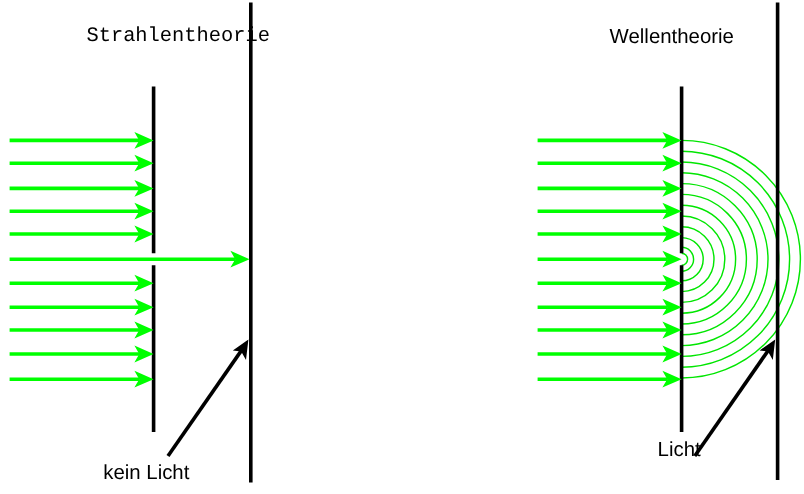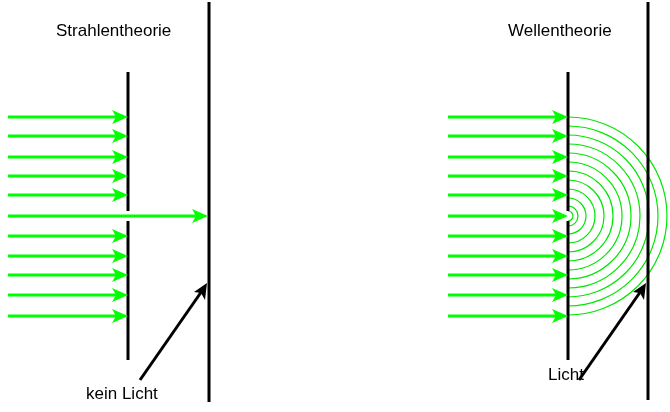--- a/index.html
+++ b/index.html
@@ -101,16 +101,16 @@
         <path d="M552,288 L568,295 L552,302 L556,295 Z" fill="#00ff00" stroke="none"></path>
       <line x1="448" y1="316" x2="556" y2="316"></line>
         <path d="M552,309 L568,316 L552,323 L556,316 Z" fill="#00ff00" stroke="none"></path>
     </g>
 
     <line x1="579" y1="380" x2="643" y2="288" stroke="#000" stroke-width="3"></line>
     <path d="M646,283 L644,300 L640,293 L633,292 Z" fill="#000"></path>
   </g>
 </svg>
 
-<div class="label" style="left:56px; top:21px;">Strahlentheorie</div>
+<div class="label" style="left:72px; top:21px;font-family:Liberation Mono, monospace;">Strahlentheorie</div>
 <div class="label" style="left:86px; top:384px;">kein Licht</div>
 <div class="label" style="left:508px; top:21px;">Wellentheorie</div>
 <div class="label" style="left:548px; top:365px;">Licht</div>
 
 </body></html>

